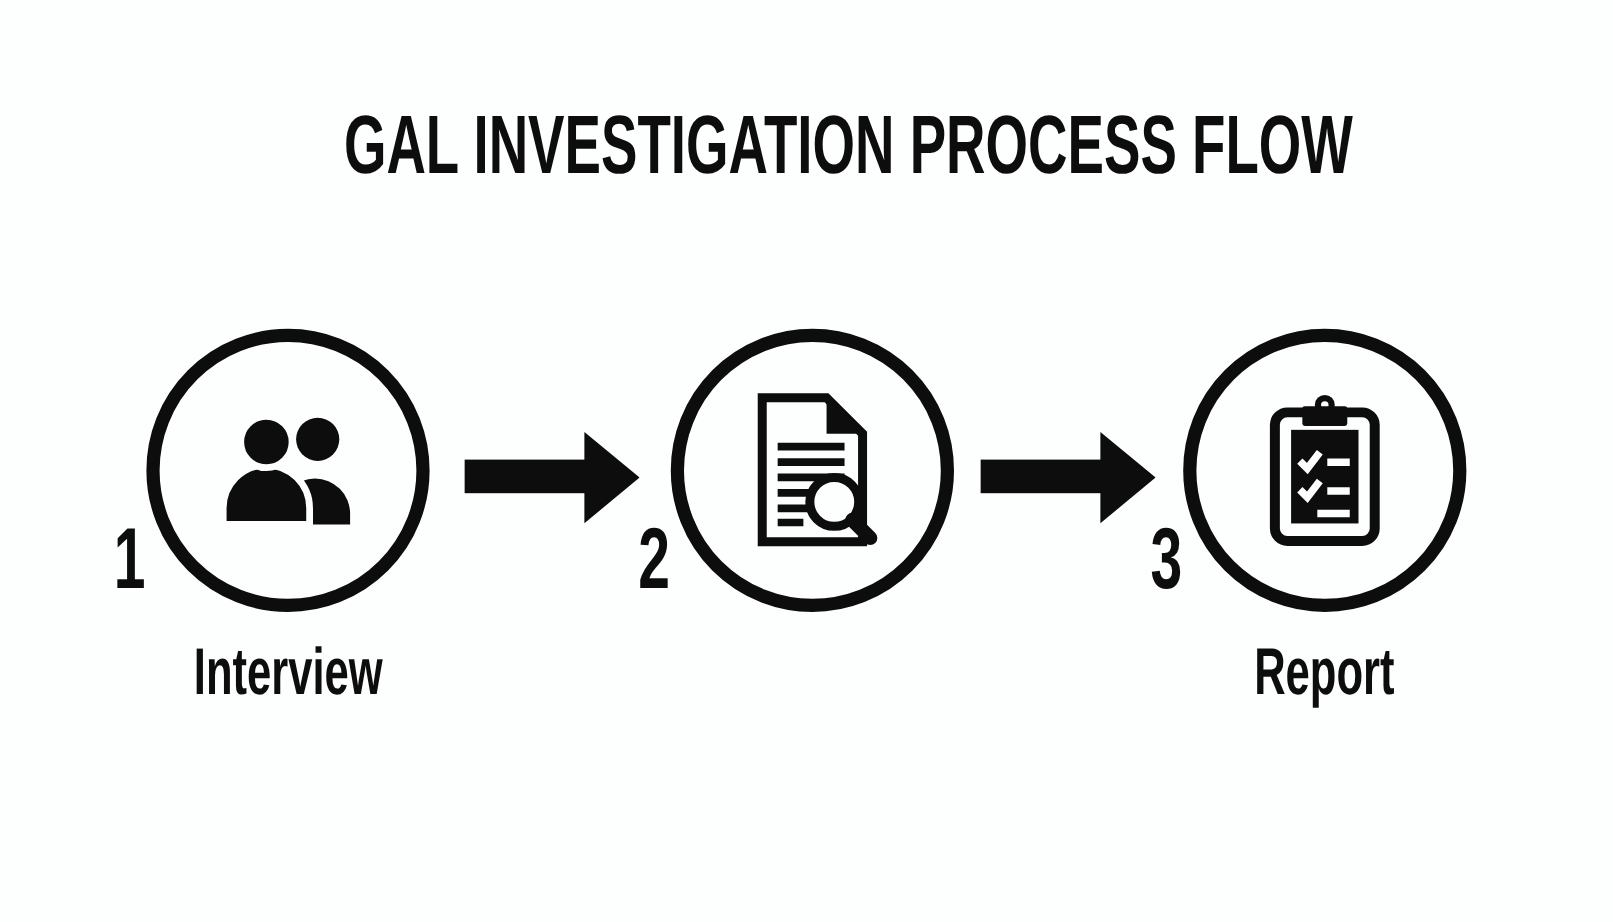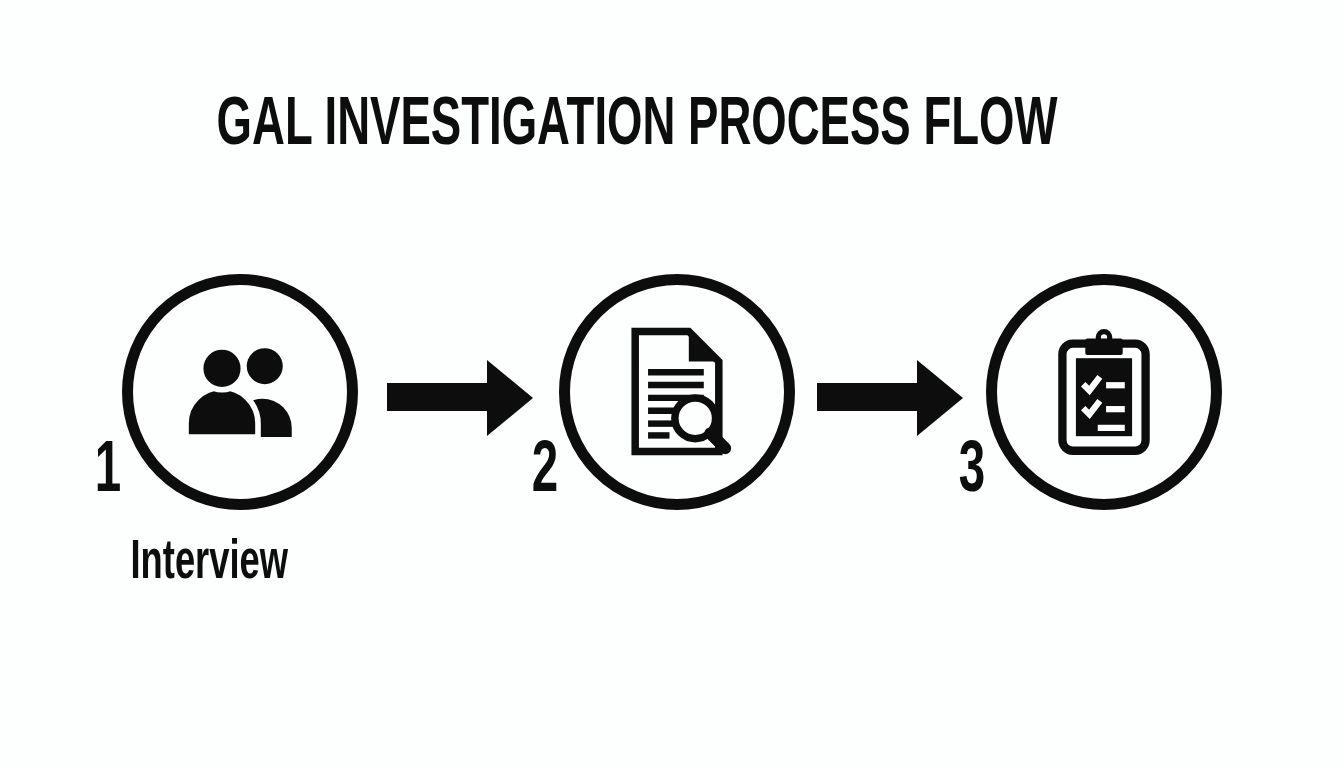--- a/index.html
+++ b/index.html
@@ -20,21 +20,21 @@
     display:inline-block;
     font-weight:700;
     transform:scaleX(0.66);
     transform-origin:center;
     white-space:nowrap;
     letter-spacing:0px;
   }
 
   .title-wrap{
     position:absolute;left:0;top:86px;width:1344px;
-    text-align:left;
+    text-align:right;
   }
   .title-wrap .condensed{font-size:69px;line-height:69px;}
 
   .step{
     position:absolute;top:274px;width:300px;height:330px;
   }
   .step-1{left:90px;}
   .step-2{left:527px;}
   .step-3{left:954px;}
 
@@ -47,20 +47,21 @@
   }
 
   .num{
     position:absolute;left:-22px;top:156px;width:80px;
     text-align:center;
   }
   .num .condensed{font-size:72px;line-height:72px;}
 
   .step-label{
     position:absolute;left:0;top:258px;width:300px;
+    text-align:center;
   }
   .step-label .condensed{font-size:55px;line-height:55px;}
 
   .arrow{
     position:absolute;top:356px;width:146px;height:84px;
   }
   .arrow-1{left:387px;}
   .arrow-2{left:817px;}
 
   svg{display:block;}
@@ -132,15 +133,18 @@
         <rect x="32" y="11" width="36" height="16" rx="2" fill="#0d0d0d"></rect>
         <g stroke="#fdfefe" stroke-width="6" fill="none">
           <polyline points="30,55 36,61 46,48"></polyline>
           <polyline points="30,78 36,84 46,71"></polyline>
           <line x1="52" y1="56" x2="70" y2="56"></line>
           <line x1="52" y1="79" x2="70" y2="79"></line>
           <line x1="44" y1="97" x2="70" y2="97"></line>
         </g>
       </svg>
     </div>
+    <div class="step-label">
+      <span class="condensed">Report</span>
+    </div>
   </div>
 
 </div>
 
 </body></html>

